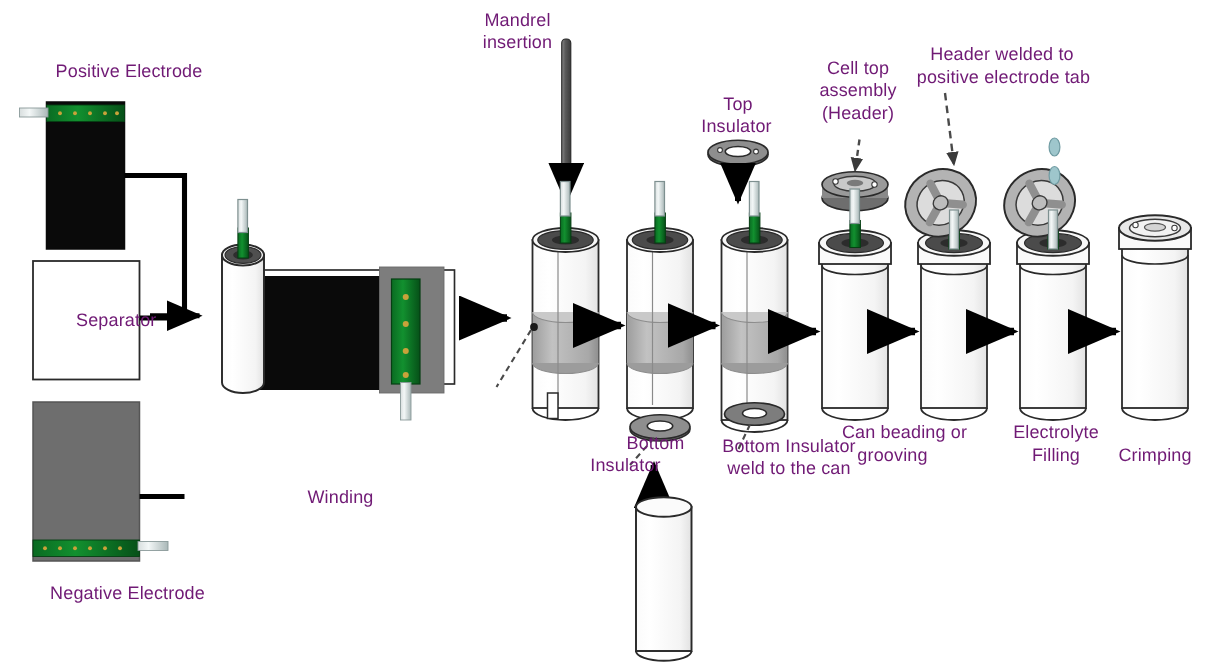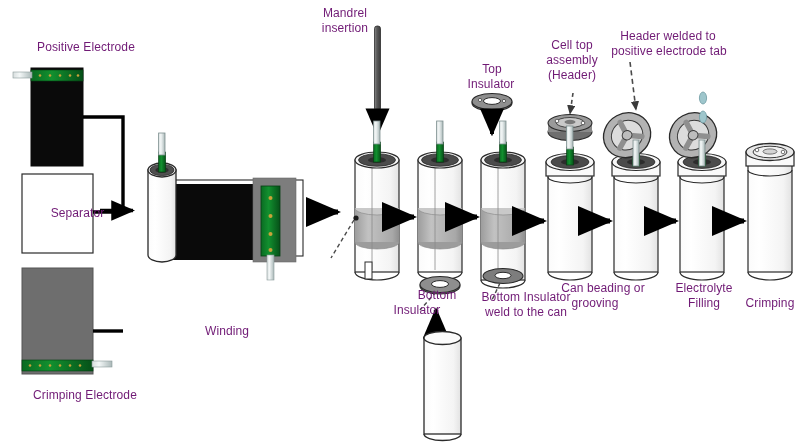--- a/index.html
+++ b/index.html
@@ -277,21 +277,21 @@
     <line x1="466" y1="217" x2="477" y2="217" marker-end="url(#ah)"></line>
     <line x1="529" y1="221" x2="544" y2="221" marker-end="url(#ah)"></line>
     <line x1="596" y1="221" x2="610" y2="221" marker-end="url(#ah)"></line>
     <line x1="662" y1="221" x2="676" y2="221" marker-end="url(#ah)"></line>
     <line x1="728" y1="221" x2="744" y2="221" marker-end="url(#ah)"></line>
   </g>
 </svg>
 
 <div class="lbl" style="left:22px;top:40px;width:128px;">Positive Electrode</div>
 <div class="lbl" style="left:22px;top:206px;width:71px;padding-left:20px;">Separator</div>
-<div class="lbl" style="left:12px;top:388px;width:146px;">Crimping Electrode</div>
+<div class="lbl" style="left:12px;top:388px;width:146px;">Negative Electrode</div>
 
 <div class="lbl" style="left:172px;top:276px;width:110px;margin-top:48px;">Winding</div>
 
 <div class="lbl" style="left:305px;top:6px;width:80px;">Mandrel</div>
 <div class="lbl" style="left:305px;top:21px;width:80px;">insertion</div>
 
 
 <div class="lbl" style="left:398px;top:288px;width:78px;">Bottom</div>
 <div class="lbl" style="left:378px;top:303px;width:78px;">Insulator</div>
 

